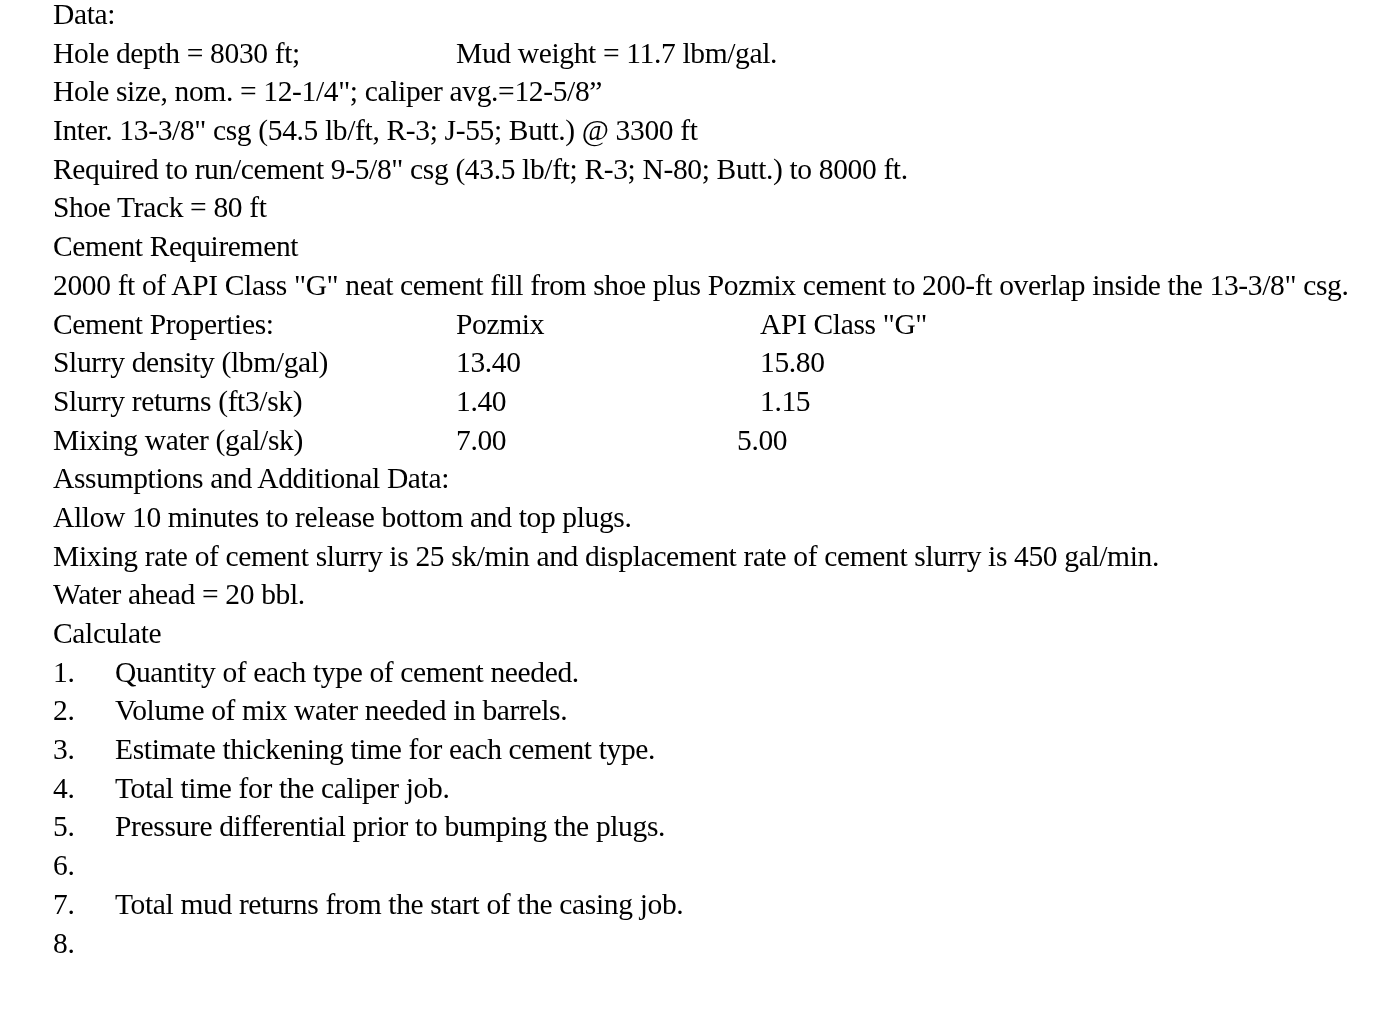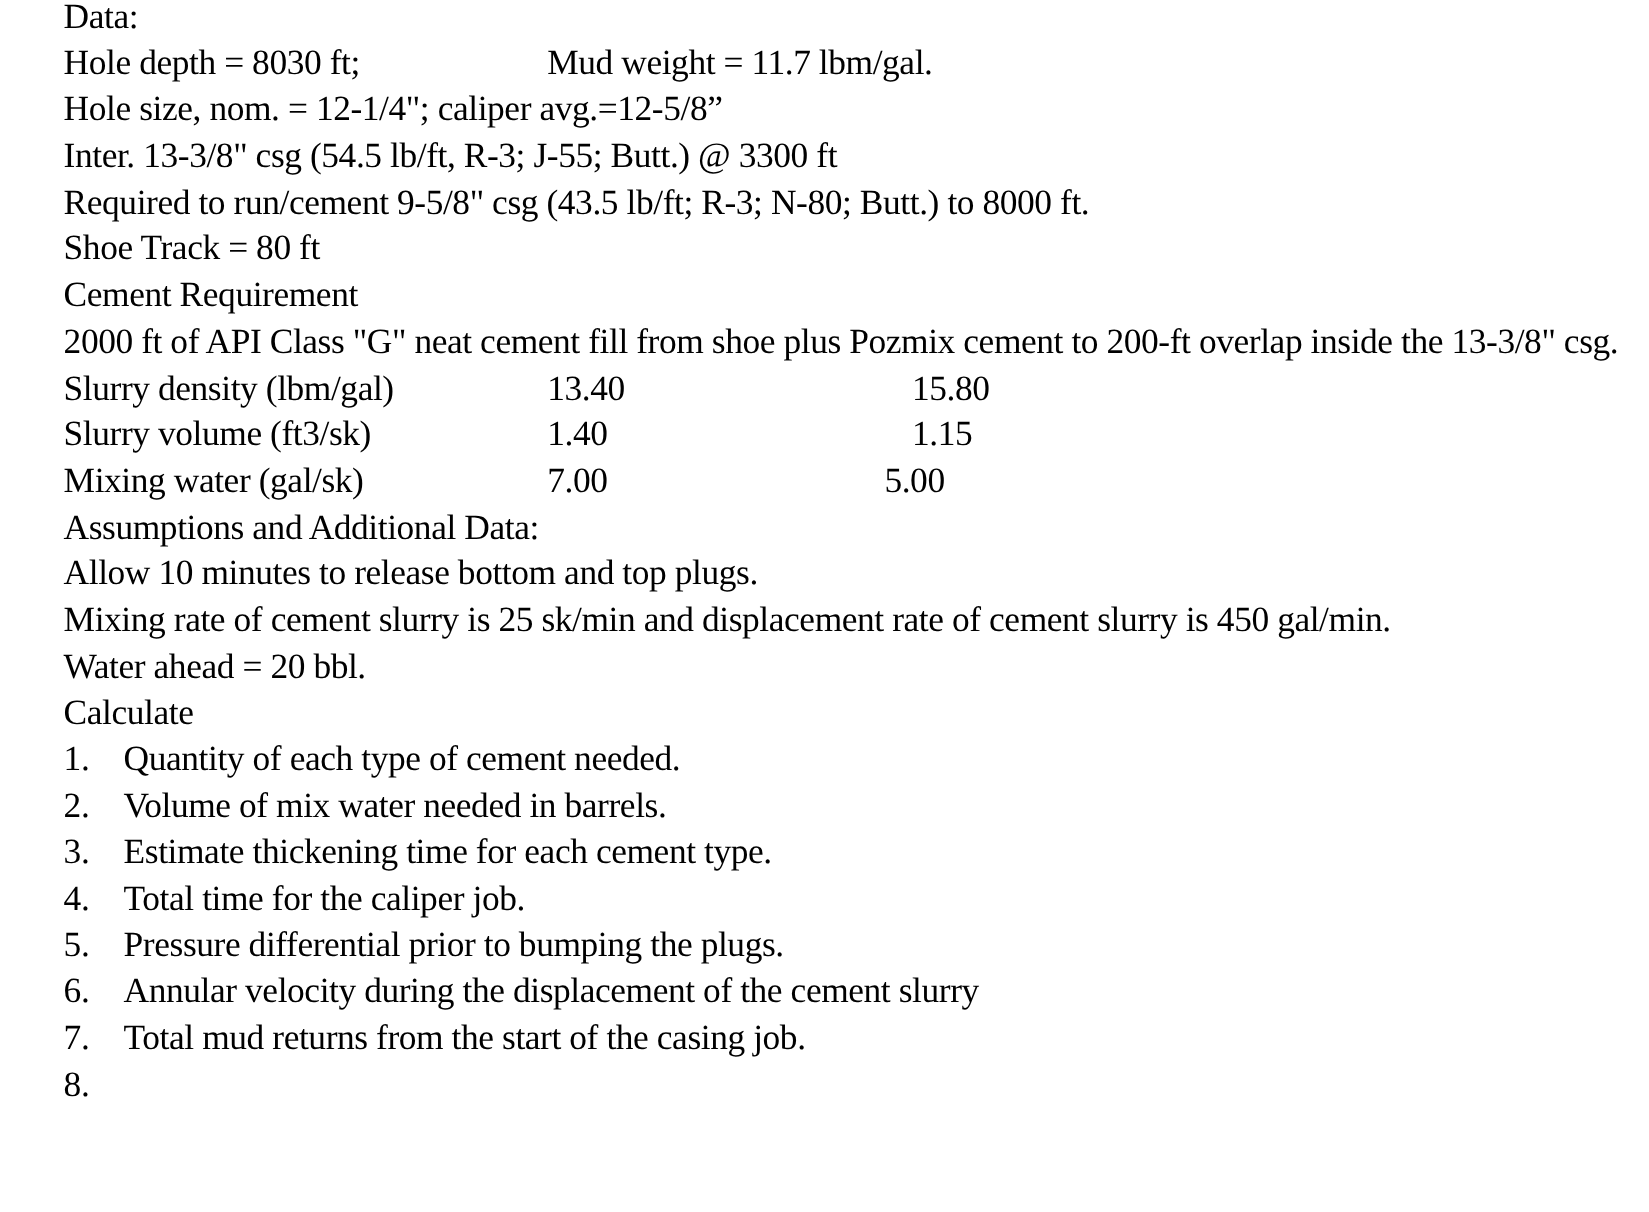--- a/index.html
+++ b/index.html
@@ -64,21 +64,21 @@
       white-space: nowrap;
       letter-spacing: -0.35px;
     }
     .list .num {
       position: absolute;
       left: 0;
       top: 0;
     }
     .list .text {
       position: absolute;
-      left: 50px;
+      left: 62px;
       top: 0;
     }
   </style>
 </head>
 <body>
 
 <div class="page">
 
   <div class="line">Data:</div>
 
@@ -88,26 +88,31 @@
   </div>
 
   <div class="line">Hole size, nom. = 12-1/4"; caliper avg.=12-5/8”</div>
   <div class="line">Inter. 13-3/8" csg (54.5 lb/ft, R-3; J-55; Butt.) @ 3300 ft</div>
   <div class="line">Required to run/cement 9-5/8" csg (43.5 lb/ft; R-3; N-80; Butt.) to 8000 ft.</div>
   <div class="line">Shoe Track = 80 ft</div>
   <div class="line">Cement Requirement</div>
   <div class="line wrap">2000 ft of API Class "G" neat cement fill from shoe plus Pozmix cement to 200-ft overlap inside the 13-3/8" csg.</div>
 
   <div class="row">
+    <span class="seg-a">Cement Properties:</span>
+    <span class="seg-b">Pozmix</span>
+    <span class="seg-c">API Class "G"</span>
+  </div>
+  <div class="row">
     <span class="seg-a">Slurry density (lbm/gal)</span>
     <span class="seg-b">13.40</span>
     <span class="seg-c">15.80</span>
   </div>
   <div class="row">
-    <span class="seg-a">Slurry volume (ft3/sk)</span>
+    <span class="seg-a">Slurry returns (ft3/sk)</span>
     <span class="seg-b">1.40</span>
     <span class="seg-c">1.15</span>
   </div>
   <div class="row">
     <span class="seg-a">Mixing water (gal/sk)</span>
     <span class="seg-b">7.00</span>
     <span class="seg-c indent">5.00</span>
   </div>
 
   <div class="line">Assumptions and Additional Data:</div>
@@ -133,21 +138,20 @@
     <li>
       <span class="num">4.</span>
       <span class="text">Total time for the caliper job.</span>
     </li>
     <li>
       <span class="num">5.</span>
       <span class="text">Pressure differential prior to bumping the plugs.</span>
     </li>
     <li>
       <span class="num">6.</span>
-      <span class="text">Annular velocity during the displacement of the cement slurry</span>
     </li>
     <li>
       <span class="num">7.</span>
       <span class="text">Total mud returns from the start of the casing job.</span>
     </li>
     <li>
       <span class="num">8.</span>
     </li>
   </ol>
 

